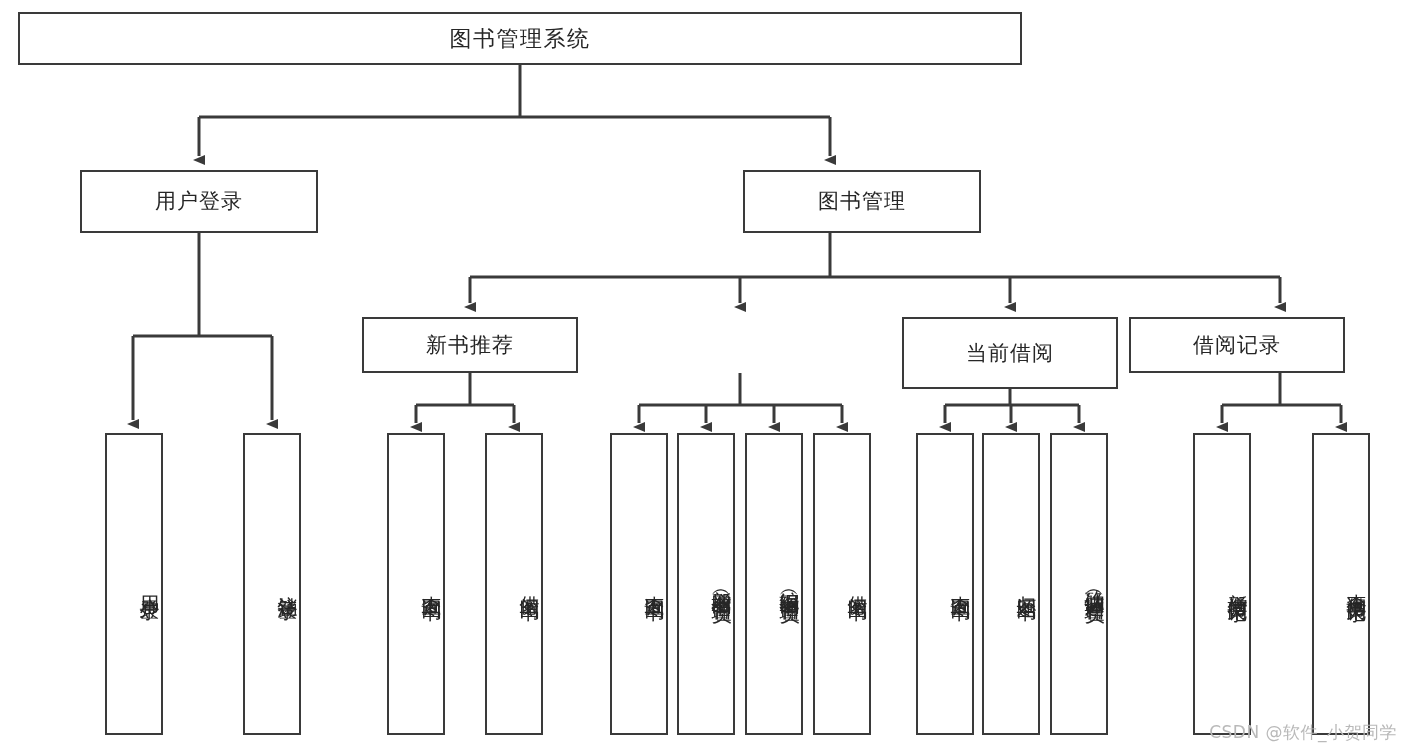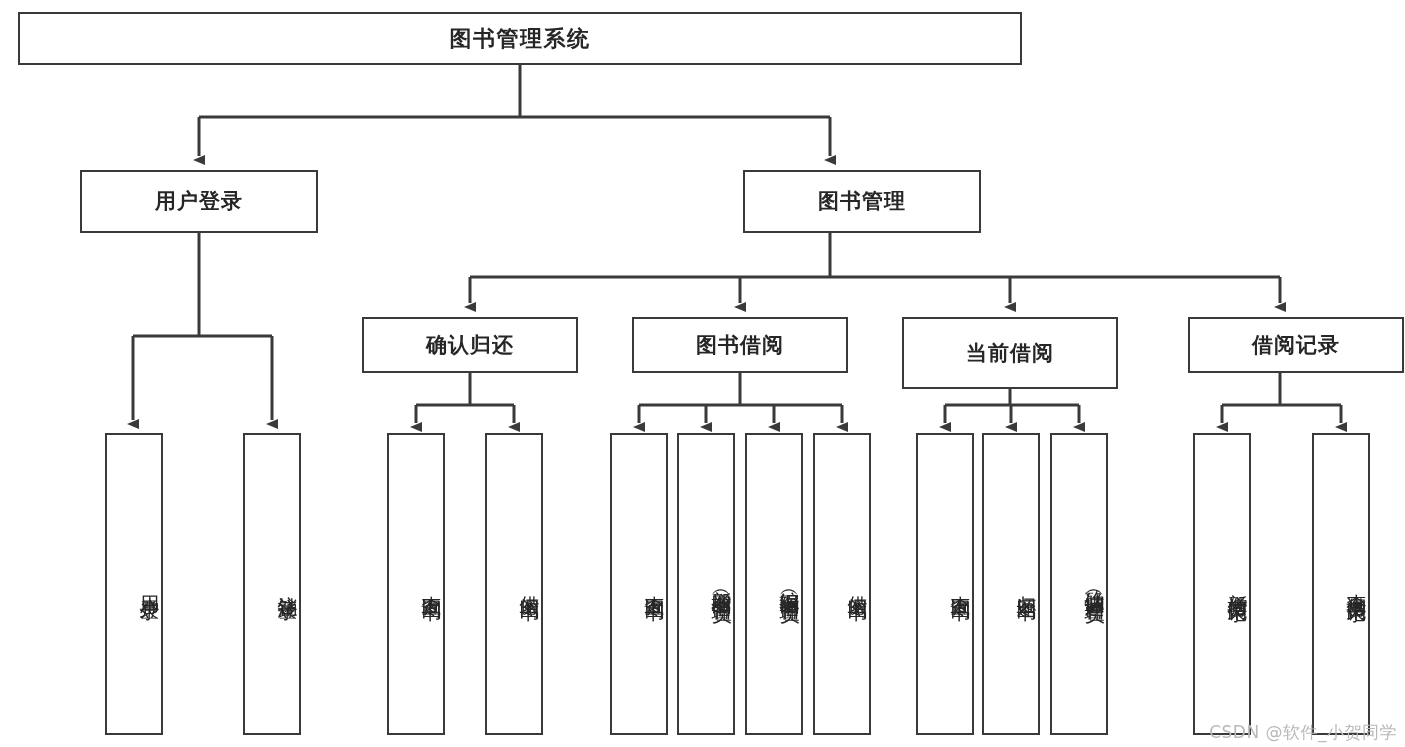--- a/index.html
+++ b/index.html
@@ -29,21 +29,20 @@
     align-items:center;
     justify-content:center;
     color:#262626;
     line-height:1.18;
     text-align:center;
   }
   .node.h{
     font-size:21px;
     letter-spacing:1px;
     padding:0 4px;
-    font-weight:bold;
   }
   .node.root{
     font-size:22px;
     letter-spacing:1.5px;
   }
   .node.v{
     font-size:20px;
     letter-spacing:2px;
     writing-mode:vertical-rl;
     text-orientation:upright;
@@ -129,29 +128,26 @@
   </div>
 
   <div class="node h" style="left:80px;top:170px;width:238px;height:63px;">
     <span class="lbl">用户登录</span>
   </div>
   <div class="node h" style="left:743px;top:170px;width:238px;height:63px;">
     <span class="lbl">图书管理</span>
   </div>
 
   <div class="node h" style="left:362px;top:317px;width:216px;height:56px;">
-    <span class="lbl">确认归还</span>
-  </div>
-  <div class="node h" style="left:632px;top:317px;width:216px;height:56px;">
-    <span class="lbl">图书借阅</span>
+    <span class="lbl">新书推荐</span>
   </div>
   <div class="node h" style="left:902px;top:317px;width:216px;height:72px;">
     <span class="lbl">当前借阅</span>
   </div>
-  <div class="node h" style="left:1188px;top:317px;width:216px;height:56px;">
+  <div class="node h" style="left:1129px;top:317px;width:216px;height:56px;">
     <span class="lbl">借阅记录</span>
   </div>
 
   <div class="node v" style="left:105px;top:433px;width:58px;height:302px;">
     <span class="lbl">用户登录</span>
   </div>
   <div class="node v" style="left:243px;top:433px;width:58px;height:302px;">
     <span class="lbl">注销登录</span>
   </div>
 

